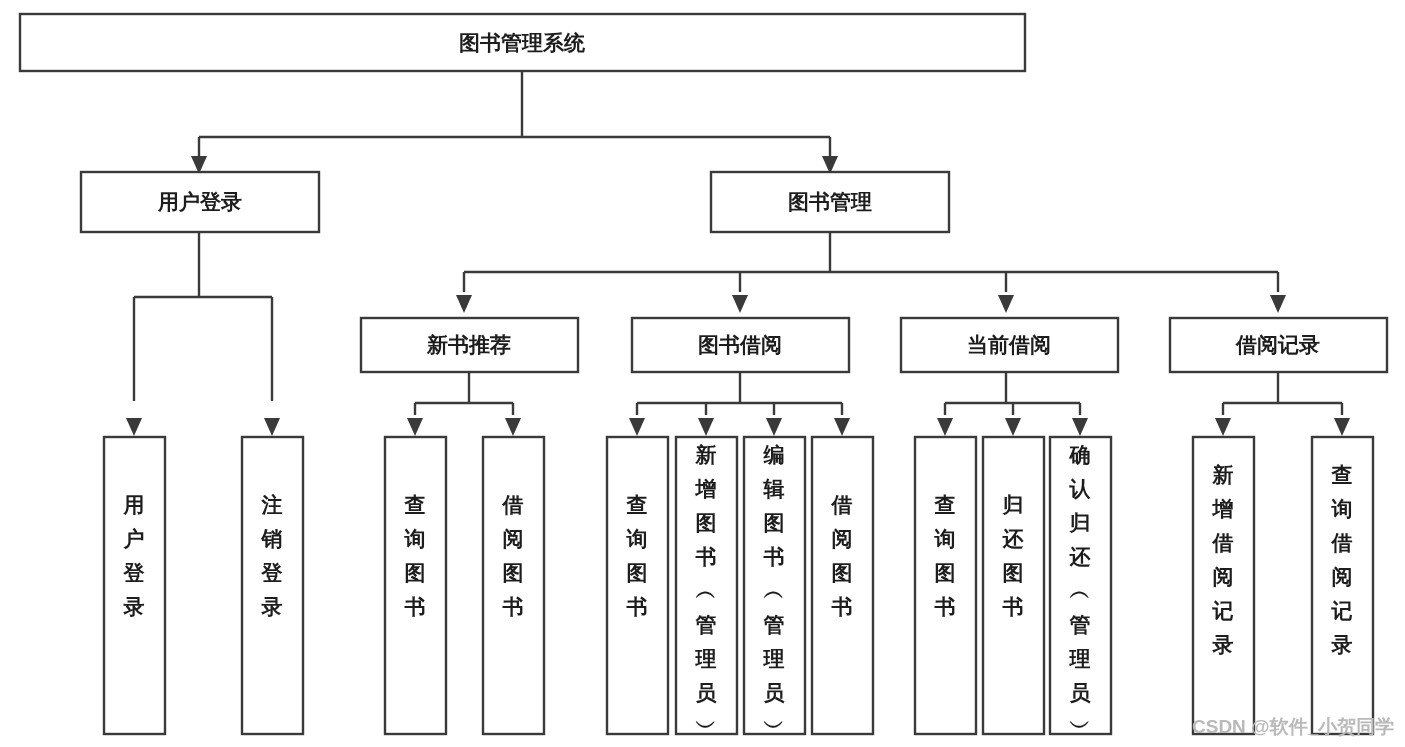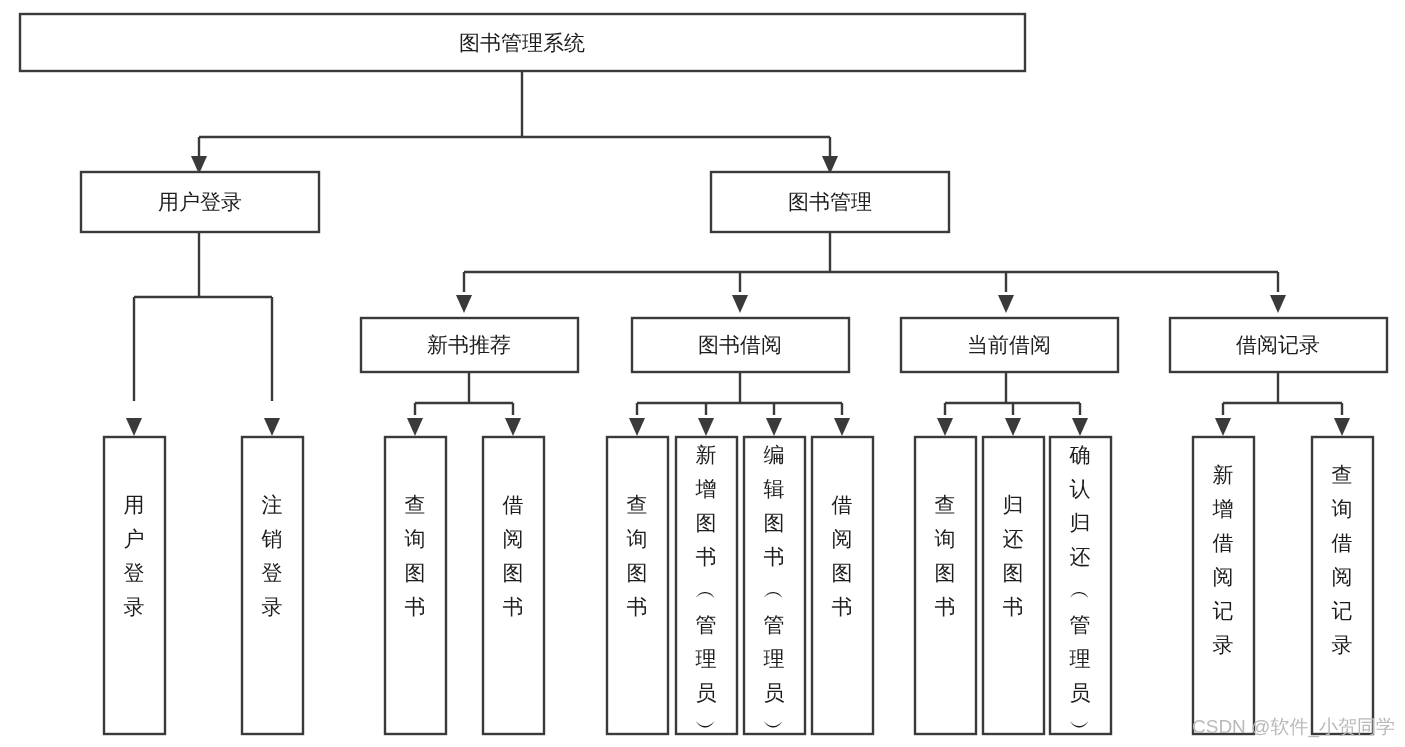--- a/index.html
+++ b/index.html
@@ -10,20 +10,21 @@
   }
   body {
     font-family: "Liberation Sans", "DejaVu Sans", sans-serif;
   }
   #diagram-root {
     position: relative;
     width: 1405px;
     height: 747px;
     background: #ffffff;
     overflow: hidden;
+    font-weight: bold;
   }
   svg.diagram-canvas {
     position: absolute;
     left: 0;
     top: 0;
     width: 1405px;
     height: 747px;
     display: block;
   }
   .node-box {

